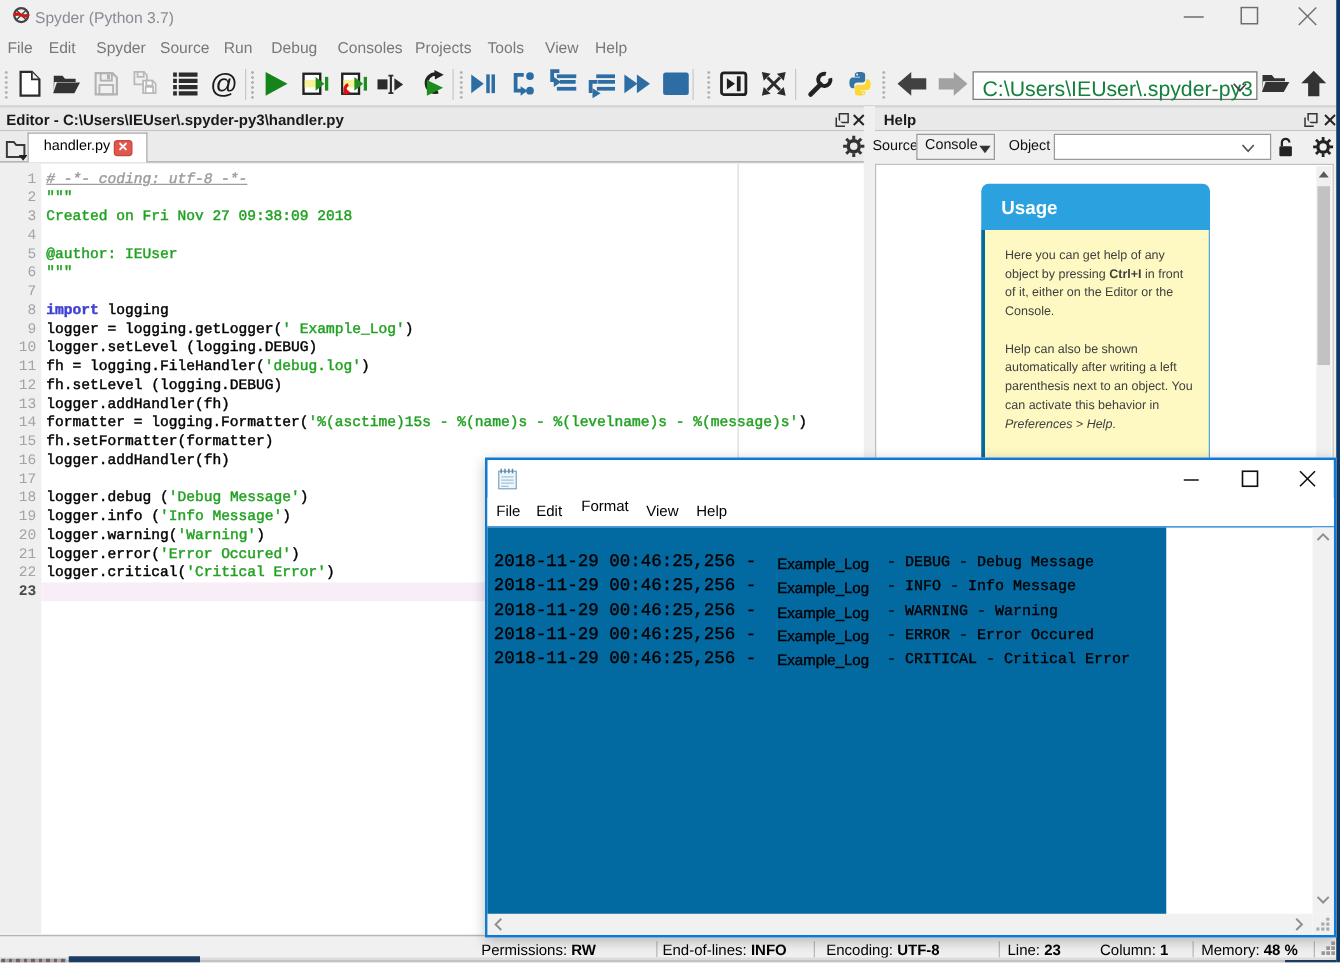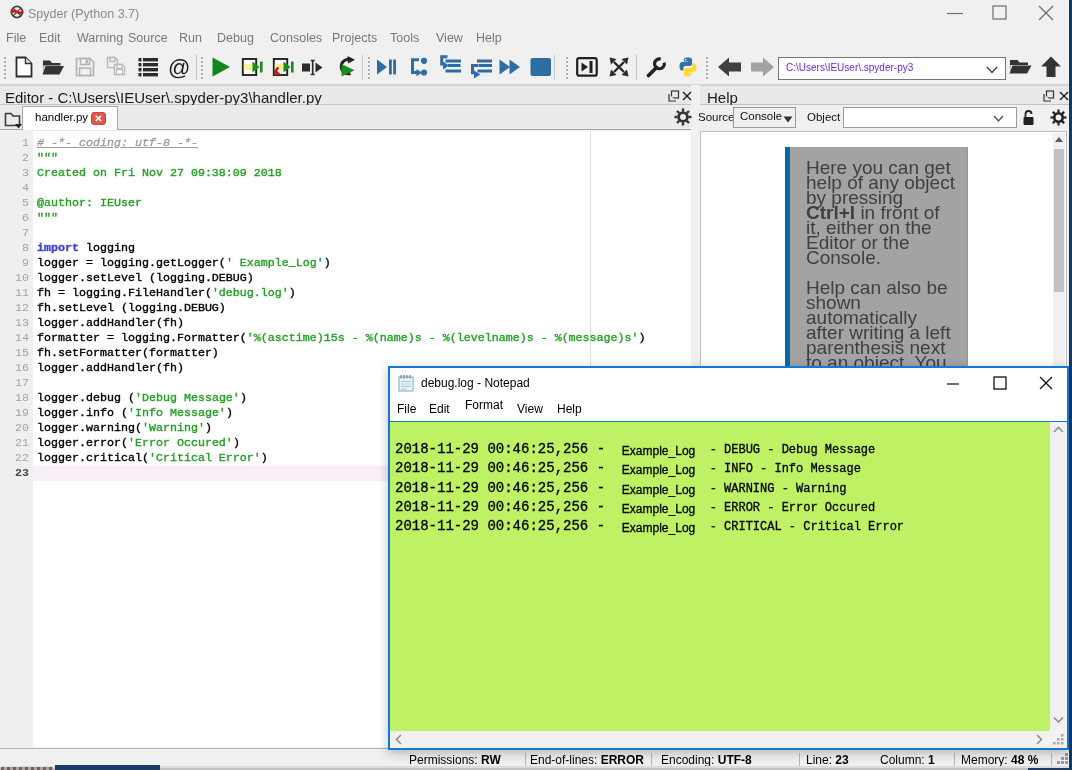--- a/index.html
+++ b/index.html
@@ -11,21 +11,21 @@
 #titletxt { left:28px; top:7px; font-size:12.5px; color:#8a8a95; }
 #menubar { left:0; top:27px; width:1069px; height:23px; background:#f0f0f0; }
 .mi { position:absolute; top:4px; font-size:12.5px; color:#787878; }
 #toolbar { left:0; top:50px; width:1069px; height:35px; background:#f0f0f0; border-bottom:1px solid #d6d6d6; }
 .tsep { position:absolute; top:5px; width:1px; height:25px; background:#c9c9c9; }
 .thandle { position:absolute; top:6px; width:4px; height:23px;
   background-image:radial-gradient(circle, #b0b0b0 1px, transparent 1.2px);
   background-size:4px 4px; }
 .ticon { position:absolute; top:5px; }
 
-.ptitle { background:#e9e9e9; border-top:1px solid #d0d0d0; border-bottom:1px solid #c3c3c3; font-size:15px; color:#1a1a1a; }
+.ptitle { background:#e9e9e9; border-top:1px solid #d0d0d0; border-bottom:1px solid #c3c3c3; font-size:12px; color:#1a1a1a;font-weight:bold; }
 #edtitle { left:0; top:85px; width:691px; height:20px; }
 #edtitle span { position:absolute; left:5px; top:3px; }
 #tabbar { left:0; top:105px; width:691px; height:26px; background:#ebebeb; }
 #tabline { left:0; top:129px; width:691px; height:1px; background:#a8a8a8; }
 #tab { left:22px; top:106px; width:96px; height:24px; background:#ffffff; border:1px solid #a8a8a8; border-bottom:none; font-size:11.5px; color:#000; z-index:2; }
 #tab span { position:absolute; left:12px; top:4px; }
 #tabclose { position:absolute; left:68px; top:5px; width:15px; height:13px; background:#e2574c; border:1px solid #c4473d; border-radius:3px; color:#fff; font-size:10px; font-weight:bold; text-align:center; line-height:12px; }
 #code { left:0; top:131px; width:691px; height:616px; background:#ffffff; }
 #gutter { left:0; top:0; width:33px; height:616px; background:#efefef; }
 #lnums { left:0; top:5px; width:29px; white-space:pre; text-align:right; font-family:"Liberation Mono", monospace; font-size:11.67px; line-height:15px; color:#a3a3a3; }
@@ -36,42 +36,42 @@
 .cc { color:#9d9d9d; font-style:italic;text-decoration:underline; } 
 .ck { color:#4040d8; font-weight:bold; } 
 
 #helptitle { left:700px; top:85px; width:369px; height:20px; }
 #helptitle span { position:absolute; left:7px; top:3px; }
 #helpctl { left:700px; top:105px; width:369px; height:26px; background:#f0f0f0; font-size:11.5px; color:#111; }
 #helpcontent { left:700px; top:131px; width:367px; height:616px; background:#ffffff; border:1px solid #c0c0c0; }
 #usage { position:absolute; left:84px; top:15px; width:183px; }
 #usagehdr { height:37px; background:#2ba1e0; border-radius:6px 6px 0 0; color:#ffffff; font-size:15px; font-weight:bold; }
 #usagehdr span { position:absolute; left:16px; top:11px; }
-#usagebody { background:#a3a3a3; border-left:5px solid #0369a1; border-right:1px solid #58a7d7; padding:13px 12px 10px 16px; font-size:19px; line-height:15px; color:#404040; height:350px; }
+#usagebody { background:#fef9c3; border-left:3px solid #0369a1; border-right:1px solid #58a7d7; padding:13px 12px 10px 16px; font-size:10px; line-height:15px; color:#404040; height:350px; }
 #usagebody p { margin-bottom:15px; }
 #helpscroll { position:absolute; left:352px; top:1px; width:12px; height:614px; background:#f0f0f0; }
 #helpthumb { position:absolute; left:1px; top:16px; width:10px; height:143px; background:#c2c2c2; }
 
 #statusbar { left:0; top:748px; width:1069px; height:18px; background:#f0f0f0; border-top:1px solid #b5b5b5; font-size:12px; color:#000; }
 .st { position:absolute; top:4px; }
 .st b { font-weight:bold; }
 .ssep { position:absolute; top:4px; width:1px; height:13px; background:#b9b9b9; }
 
 #navyright { left:1069px; top:0; width:3px; height:770px; background:#0e3a69; }
 #bstrip { left:0; top:766px; width:1069px; height:4px; background:#dcdcdc; }
 #bstrip2 { left:0; top:768px; width:1069px; height:2px; background:#c2c2c2; }
 #bnavy { left:55px; top:765px; width:105px; height:5px; background:#1e3c63; }
 #bnavy2 { left:1028px; top:768px; width:41px; height:2px; background:#1e3c63; }
 
 #notepad { left:388px; top:366px; width:681px; height:384px; background:#ffffff; border:2px solid #0f7ad4; box-shadow:0 3px 10px rgba(0,0,0,0.25); }
 #ntitle { left:0; top:0; width:677px; height:30px; background:#fff; }
 #ntitle .txt { position:absolute; left:31px; top:8px; font-size:12px; color:#000; }
 #nmenu { left:0; top:30px; width:677px; height:23px; background:#fff; font-size:12px; color:#000; }
 #nmenuline { left:0; top:53px; width:677px; height:1px; background:#0f7ad4; }
-#ncontent { left:0; top:54px; width:677px; height:326px; background:#bef264; }
+#ncontent { left:0; top:54px; width:543px; height:326px; background:#0369a1; }
 #nlog { position:absolute; left:5px; top:18px; font-family:"Liberation Mono", monospace; font-size:14px; line-height:18.3px; color:#000; white-space:pre; -webkit-text-stroke:0.3px; }
 #nvscroll { position:absolute; left:660px; top:0; width:17px; height:309px; background:#f1f1f1; }
 #nhscroll { position:absolute; left:0; top:309px; width:660px; height:17px; background:#f1f1f1; }
 #ncorner { position:absolute; left:660px; top:309px; width:17px; height:17px; background:#f1f1f1; }
 .ex { font-family:"Liberation Sans", sans-serif; font-size:12px; position:relative; top:2px; }
 .nt { font-size:12px; }
 #tinytxt { left:1px; top:767px; width:52px; height:3px;
   background:repeating-linear-gradient(90deg,#7a5a5a 0 2px,#5a6a8a 2px 3px,#a8a8a8 3px 6px); }
 </style>
 </head>
@@ -88,21 +88,21 @@
   <svg class="abs" style="left:945px;top:5px" width="115" height="17" viewBox="0 0 115 17">
     <line x1="2" y1="8.5" x2="18" y2="8.5" stroke="#6e6e6e" stroke-width="1.2"></line>
     <rect x="48" y="1" width="13" height="13" fill="none" stroke="#6e6e6e" stroke-width="1.2"></rect>
     <line x1="94" y1="1" x2="108" y2="15" stroke="#6e6e6e" stroke-width="1.2"></line>
     <line x1="108" y1="1" x2="94" y2="15" stroke="#6e6e6e" stroke-width="1.2"></line>
   </svg>
 </div>
 <div class="abs" id="menubar">
   <span class="mi" style="left:6px">File</span>
   <span class="mi" style="left:39px">Edit</span>
-  <span class="mi" style="left:77px">Warning</span>
+  <span class="mi" style="left:77px">Spyder</span>
   <span class="mi" style="left:128px">Source</span>
   <span class="mi" style="left:179px">Run</span>
   <span class="mi" style="left:217px">Debug</span>
   <span class="mi" style="left:270px">Consoles</span>
   <span class="mi" style="left:332px">Projects</span>
   <span class="mi" style="left:390px">Tools</span>
   <span class="mi" style="left:436px">View</span>
   <span class="mi" style="left:476px">Help</span>
 </div>
 <div class="abs" id="toolbar">
@@ -263,21 +263,21 @@
 
   <svg class="ticon" style="left:717px" width="25" height="24" viewBox="0 0 25 24">
     <polygon points="1,12 12,2.5 12,7.5 24,7.5 24,16.5 12,16.5 12,21.5" fill="#414141"></polygon>
   </svg>
 
   <svg class="ticon" style="left:750px" width="25" height="24" viewBox="0 0 25 24">
     <polygon points="24,12 13,2.5 13,7.5 1,7.5 1,16.5 13,16.5 13,21.5" fill="#a2a2a2"></polygon>
   </svg>
 
   <div class="abs" style="left:778px;top:7px;width:228px;height:23px;background:#fff;border:1px solid #767676;">
-    <span class="abs" style="left:7px;top:4px;font-size:10px;color:#6d28d9">C:\Users\IEUser\.spyder-py3</span>
+    <span class="abs" style="left:7px;top:4px;font-size:17px;color:#15803d">C:\Users\IEUser\.spyder-py3</span>
     <svg class="abs" style="left:207px;top:8px" width="12" height="8">
         <polyline points="1,1 6,6.5 11,1" fill="none" stroke="#444" stroke-width="1.4"></polyline>
       </svg>
   </div>
 
   <svg class="ticon" style="left:1008px" width="25" height="24" viewBox="0 0 25 24">
     <path d="M2,17.5 V5 H9.5 L11.5,7.5 H20 V10 H2.5 Z" fill="#333"></path>
     <path d="M4.5,10.5 H23.5 L19,18.5 H1.5 Z" fill="#333"></path>
   </svg>
 
@@ -408,36 +408,39 @@
         <line x1="13.5" y1="8.5" x2="16.5" y2="8.5"></line>
       <line x1="2.8" y1="2.8" x2="4.9" y2="4.9"></line>
         <line x1="12.1" y1="12.1" x2="14.2" y2="14.2"></line>
       <line x1="2.8" y1="14.2" x2="4.9" y2="12.1"></line>
         <line x1="12.1" y1="4.9" x2="14.2" y2="2.8"></line>
     </g>
   </svg>
 </div>
 <div class="abs" id="helpcontent">
   <div id="usage">
+    <div id="usagehdr">
+        <span>Usage</span>
+      </div>
     <div id="usagebody">
       <p>Here you can get help of any object by pressing <b>Ctrl+I</b> in front of it, either on the Editor or the Console.</p>
       <p>Help can also be shown automatically after writing a left parenthesis next to an object. You can activate this behavior in <i>Preferences &gt; Help</i>.</p>
     </div>
   </div>
   <div id="helpscroll">
     <svg class="abs" style="left:1px;top:3px" width="10" height="8">
         <polygon points="5,1 9,6 1,6" fill="#5a5a5a"></polygon>
       </svg>
     <div id="helpthumb"></div>
   </div>
 </div>
 <div class="abs" id="statusbar">
-  <span class="st" style="left:409px">Permissions: <b>RW</b></span>
+  <span class="st" style="left:385px">Permissions: <b>RW</b></span>
   <div class="ssep" style="left:525px"></div>
-  <span class="st" style="left:530px">End-of-lines: <b>ERROR</b></span>
+  <span class="st" style="left:530px">End-of-lines: <b>INFO</b></span>
   <div class="ssep" style="left:651px"></div>
   <span class="st" style="left:661px">Encoding: <b>UTF-8</b></span>
   <div class="ssep" style="left:799px"></div>
   <span class="st" style="left:806px">Line: <b>23</b></span>
   <span class="st" style="left:880px">Column: <b>1</b></span>
   <div class="ssep" style="left:954px"></div>
   <span class="st" style="left:961px">Memory: <b>48 %</b></span>
   <div class="ssep" style="left:1051px"></div>
   <svg class="abs" style="left:1057px;top:4px" width="12" height="12">
     <g fill="#9a9a9a">
@@ -465,23 +468,20 @@
         <line x1="3" y1="12.5" x2="13" y2="12.5"></line>
         <line x1="3" y1="15" x2="9" y2="15"></line>
       </g>
     <g stroke="#5b87a5" stroke-width="1.2">
         <line x1="3" y1="1" x2="3" y2="4.5"></line>
         <line x1="6" y1="1" x2="6" y2="4.5"></line>
         <line x1="9" y1="1" x2="9" y2="4.5"></line>
         <line x1="12" y1="1" x2="12" y2="4.5"></line>
       </g>
   </svg>
-  <div class="abs" id="ntitle">
-      <span class="txt">debug.log - Notepad</span>
-    </div>
   <svg class="abs" style="left:555px;top:7px" width="115" height="17" viewBox="0 0 115 17">
     <line x1="2" y1="9" x2="14" y2="9" stroke="#111" stroke-width="1.2"></line>
     <rect x="49" y="2" width="12" height="12" fill="none" stroke="#111" stroke-width="1.3"></rect>
     <line x1="95" y1="2" x2="107" y2="14" stroke="#111" stroke-width="1.3"></line>
     <line x1="107" y1="2" x2="95" y2="14" stroke="#111" stroke-width="1.3"></line>
   </svg>
   <div class="abs" id="nmenu">
     <span class="abs" style="left:7px;top:4px">File</span>
     <span class="abs" style="left:39px;top:4px">Edit</span>
     <span class="abs" style="left:75px;top:0">Format</span>

